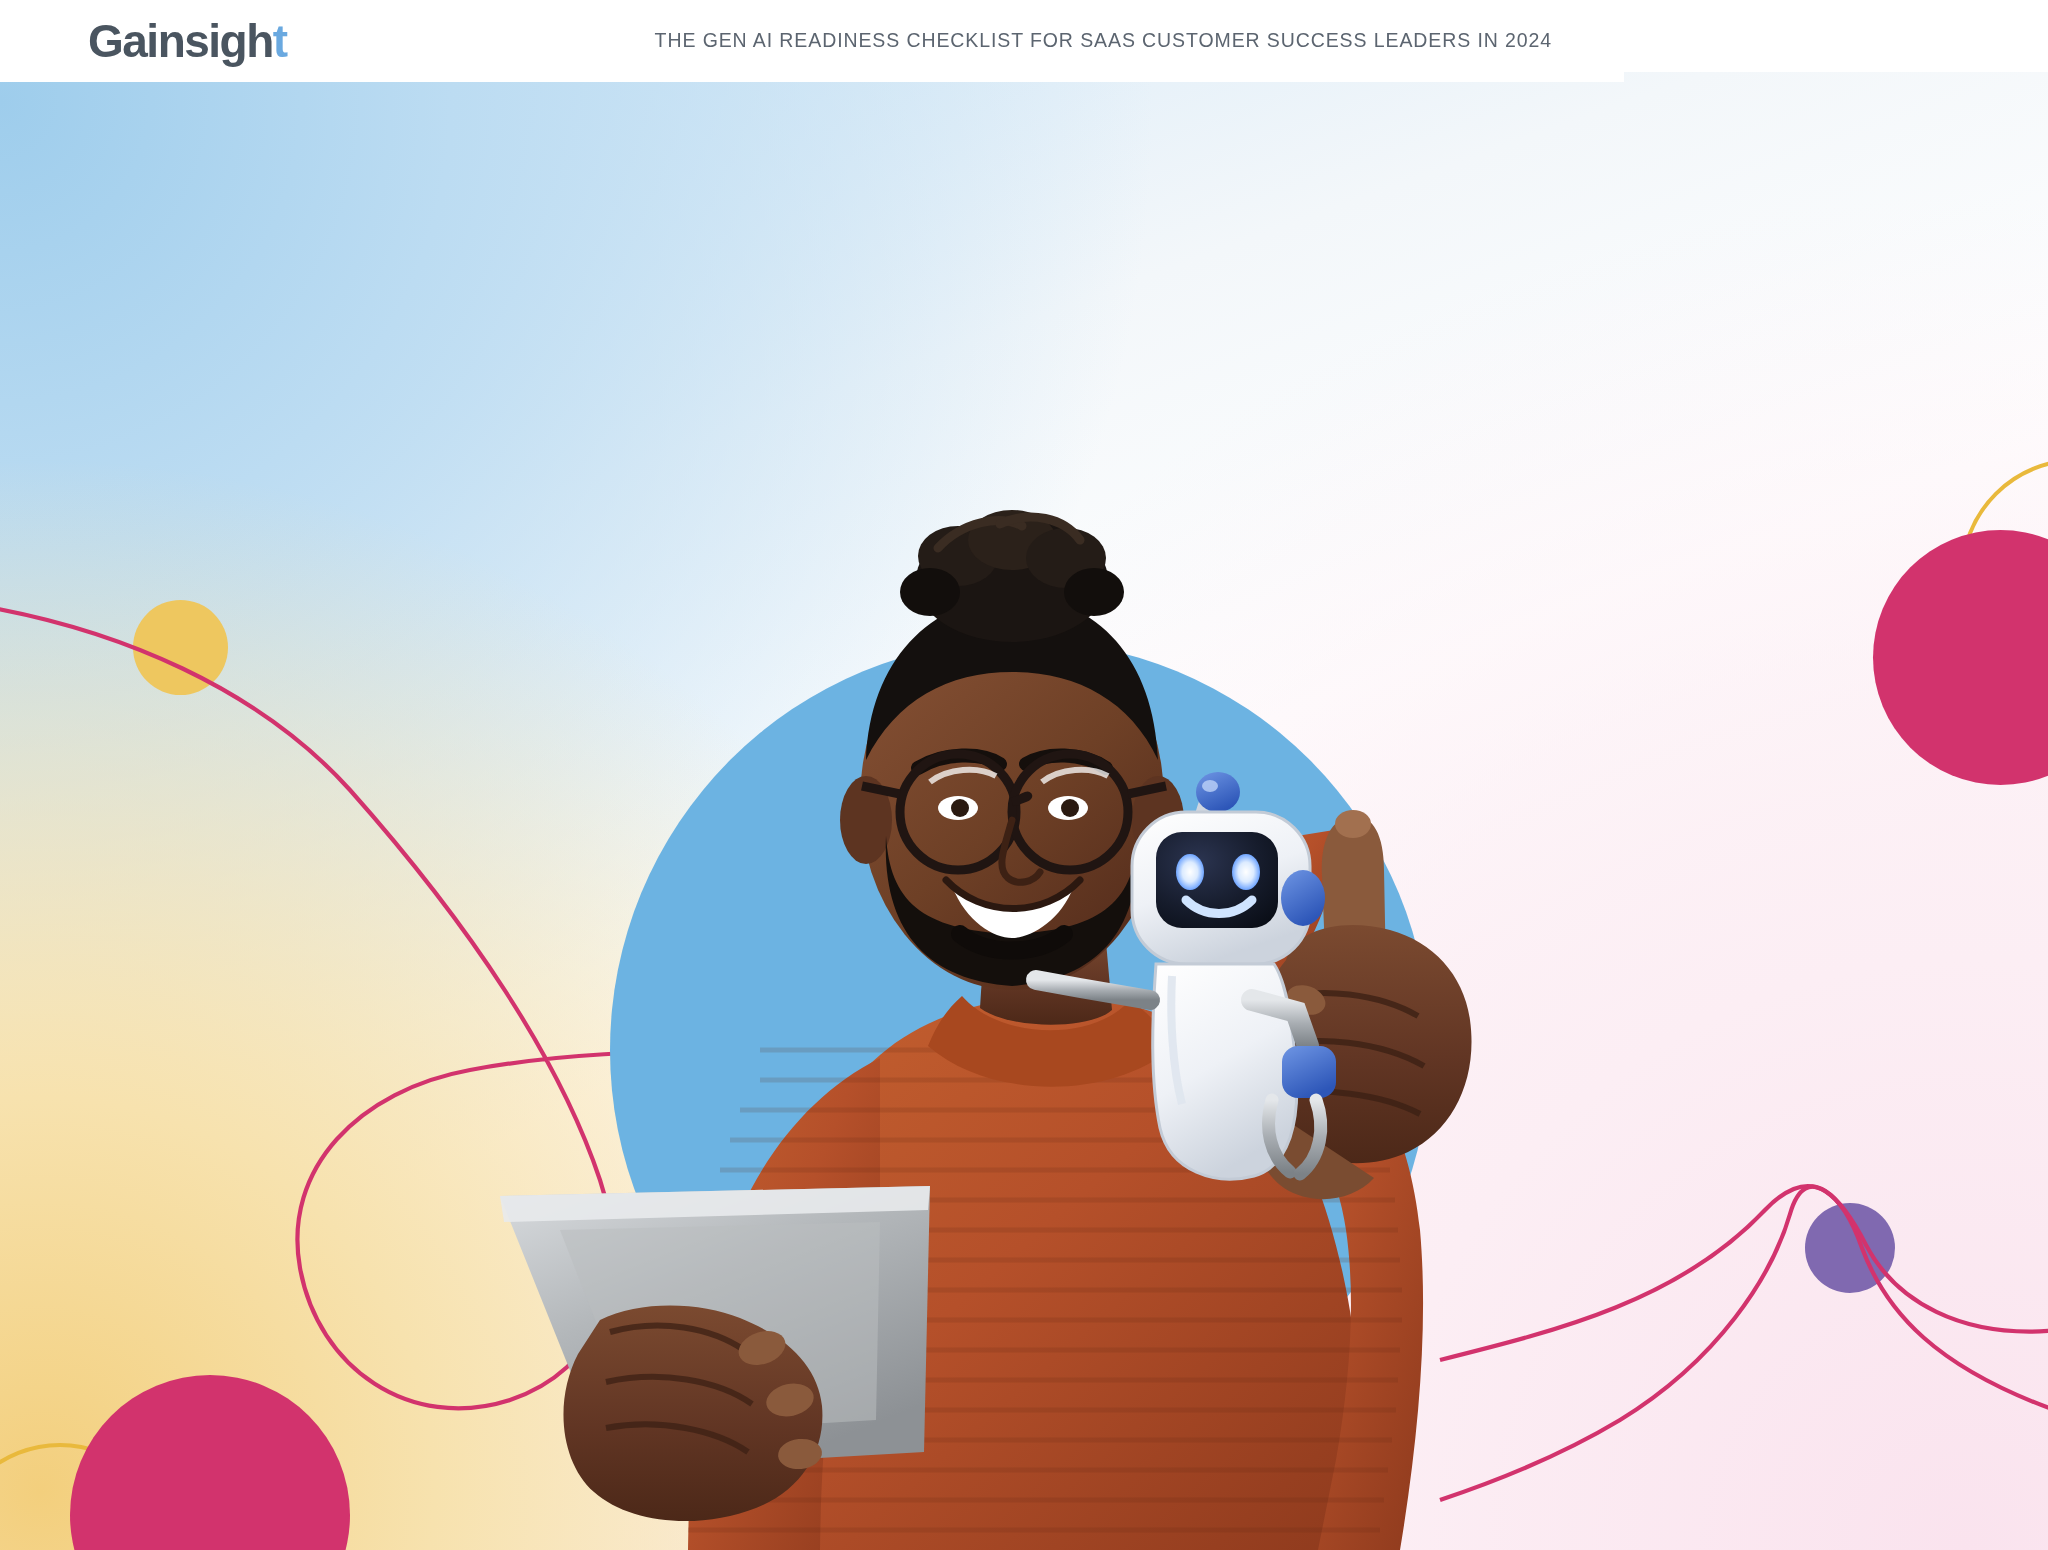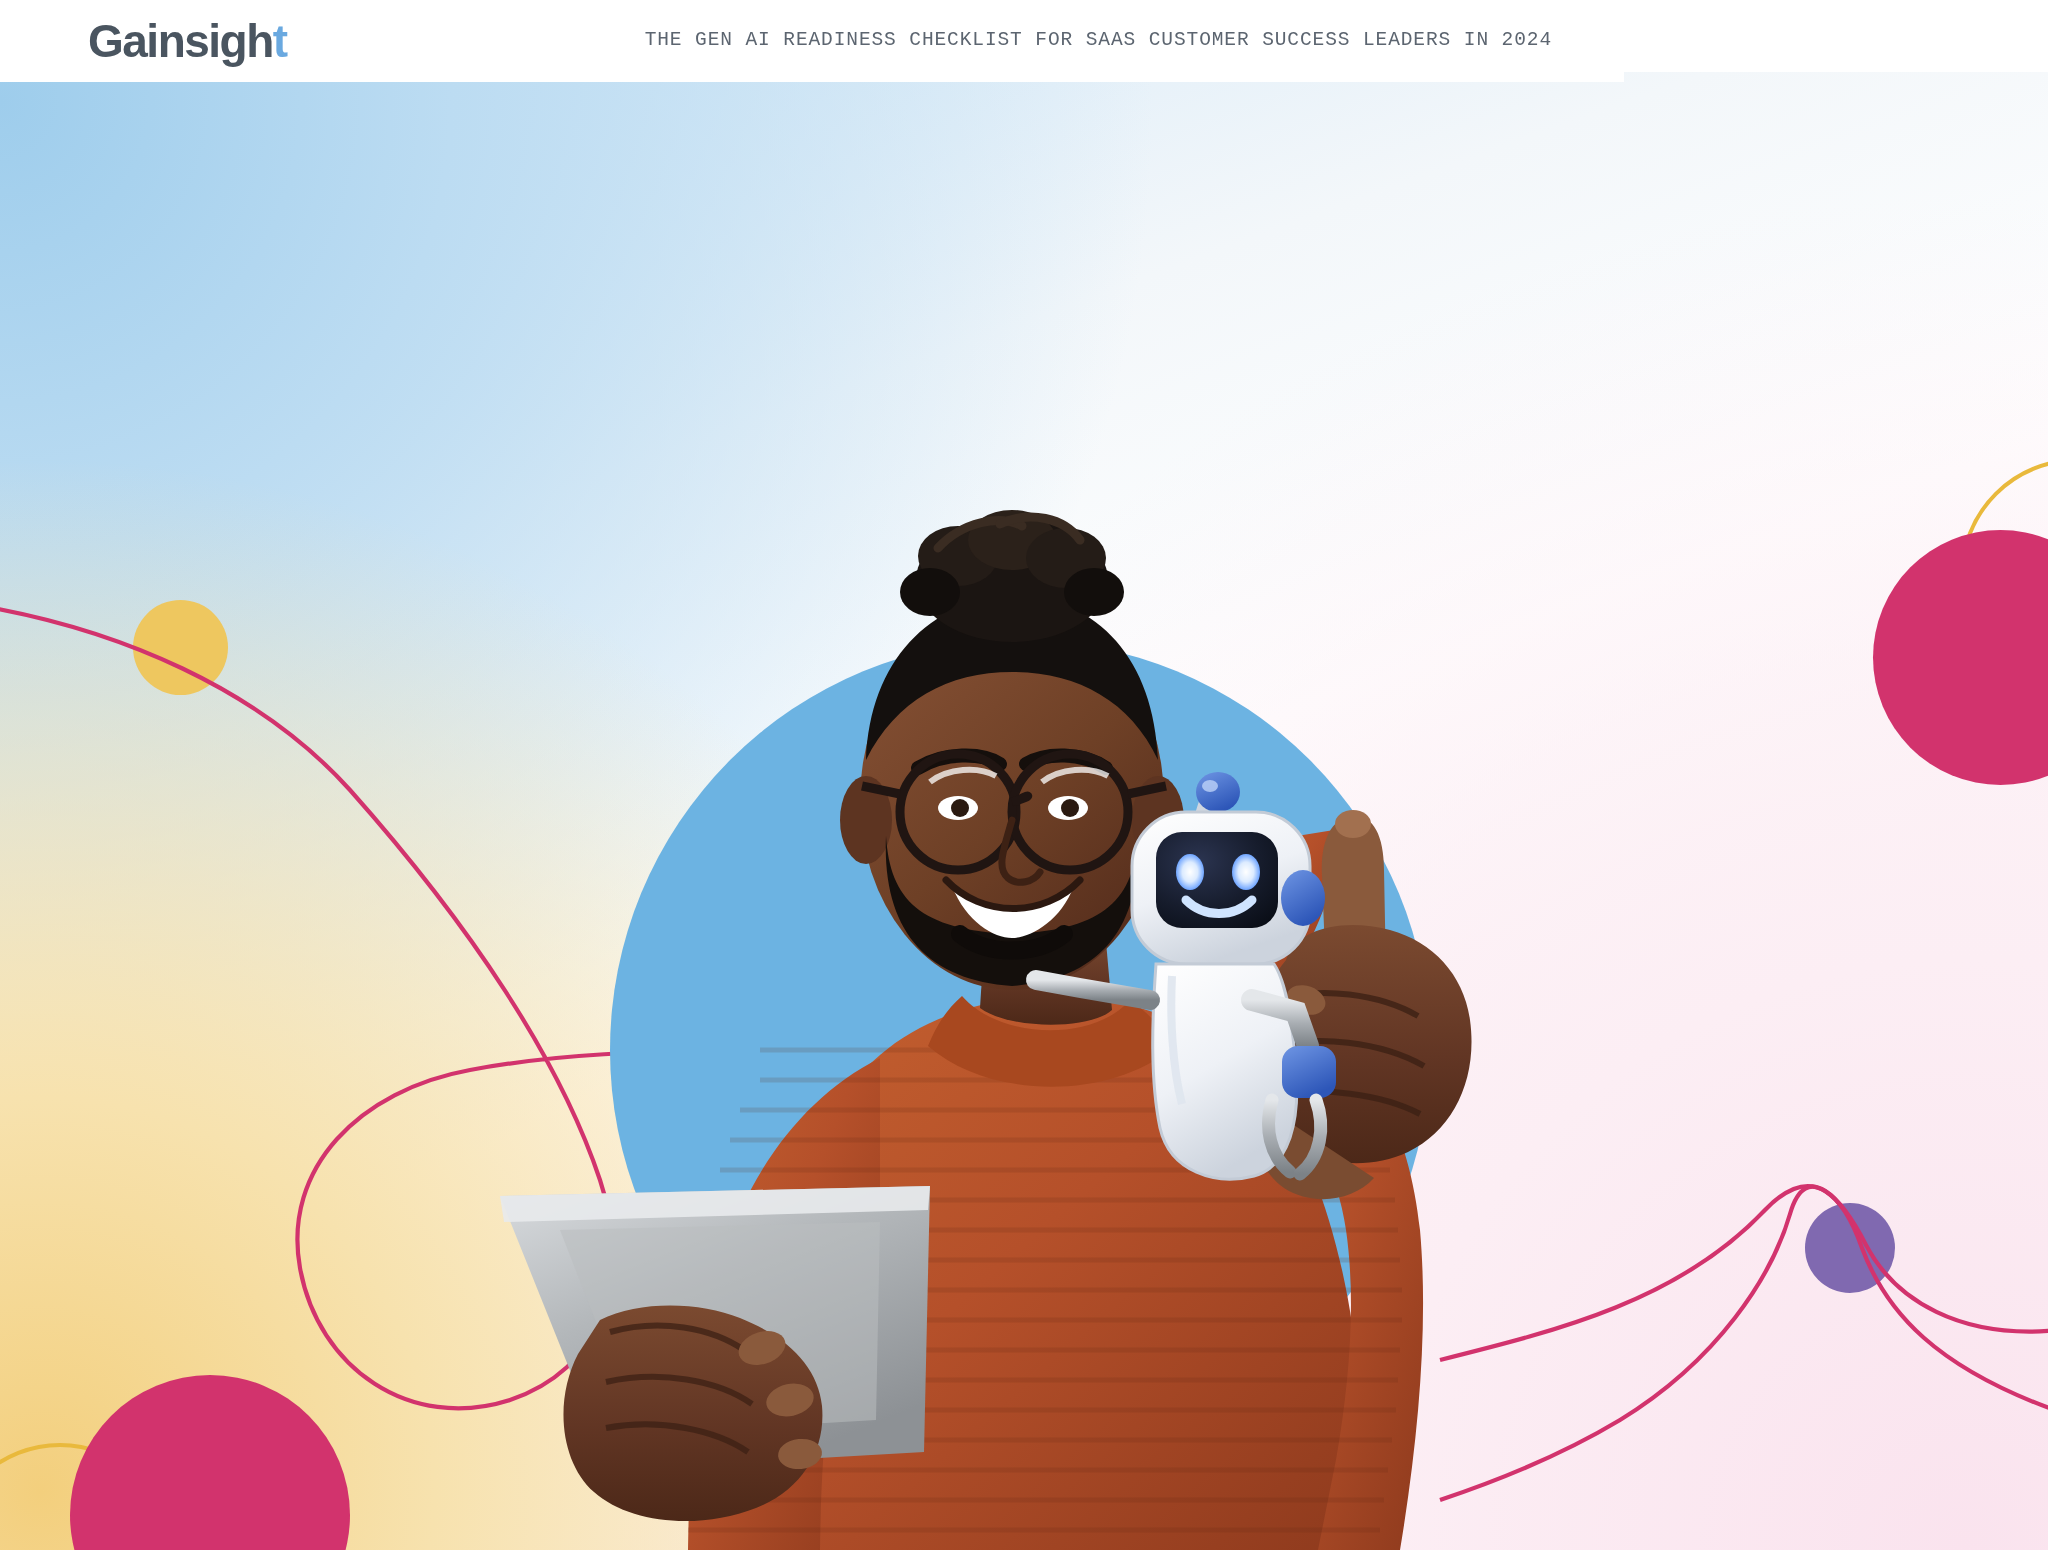--- a/index.html
+++ b/index.html
@@ -16,21 +16,21 @@
   .logo{
     position:absolute; left:88px; top:18px;
     font-size:46px; font-weight:700; letter-spacing:-1.5px;
     color:#4a5560; line-height:46px; white-space:nowrap;
   }
   .logo .tail{ color:#6aa9e0; }
   .header-title{
     position:absolute; right:72px; top:40px;
     transform:translateY(-50%);
     font-size:19.5px; letter-spacing:0.9px; font-weight:400;
-    color:#5c6570; white-space:nowrap;font-family:Liberation Mono, monospace;
+    color:#5c6570; white-space:nowrap;
   }
 
   
   .bg-canvas{
     position:absolute; left:0; top:72px; width:2048px; height:1478px;
     z-index:1; overflow:hidden;
   }
   .bg-base{
     position:absolute; inset:0;
     background:

